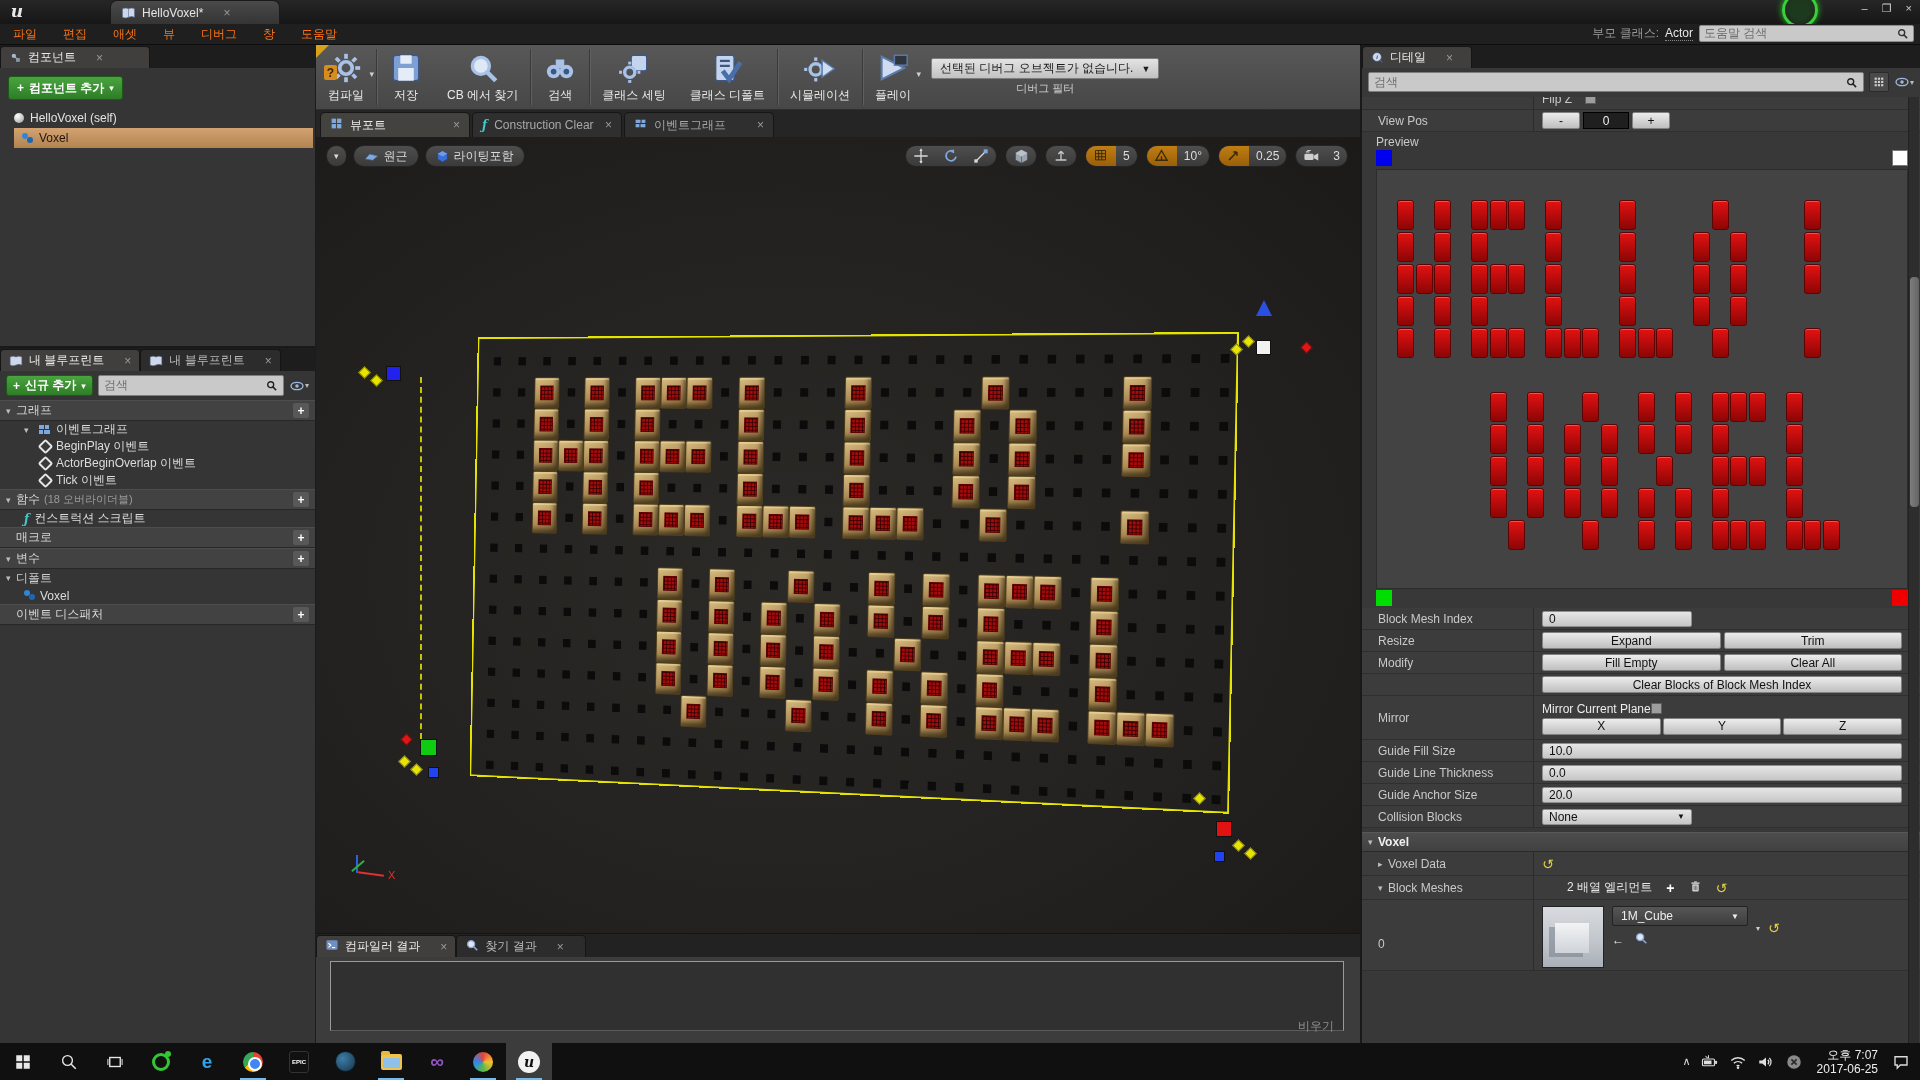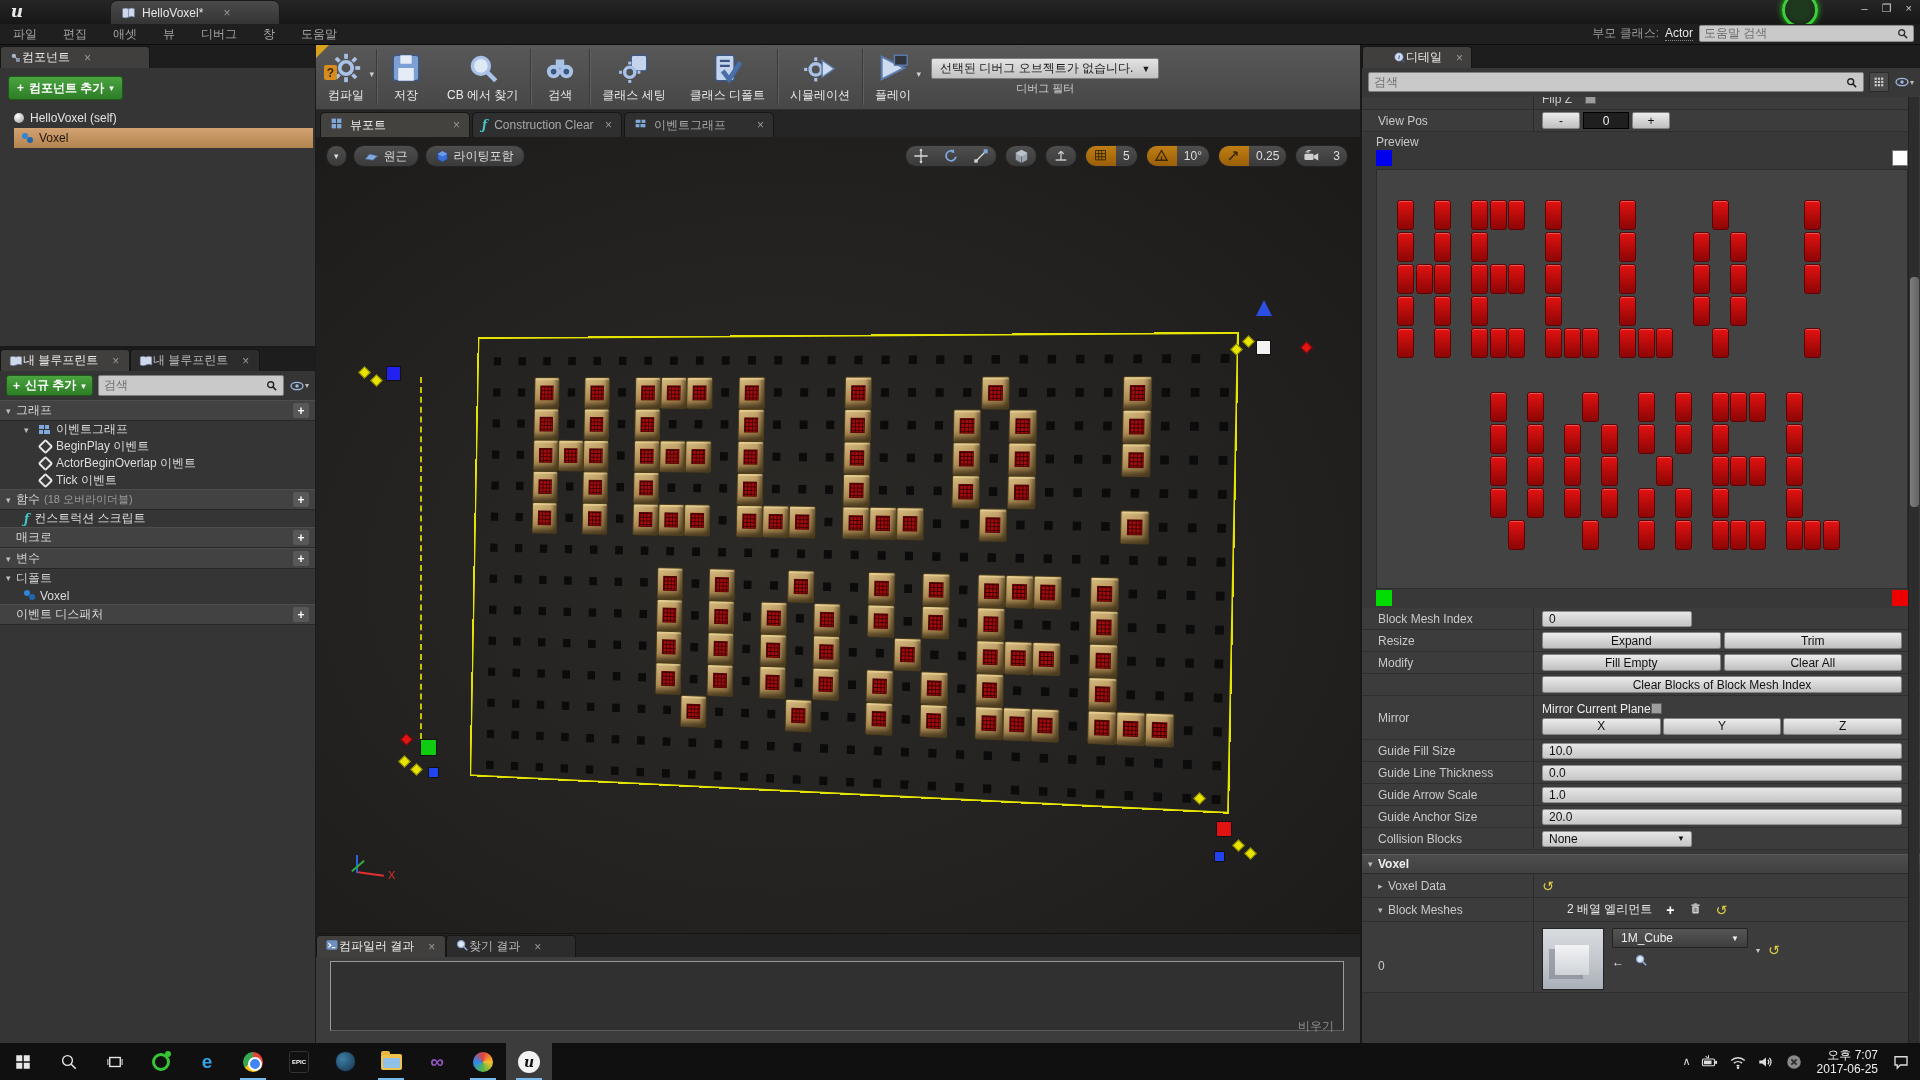--- a/index.html
+++ b/index.html
@@ -13,31 +13,31 @@
   .doc-tab{position:absolute;left:110px;top:0;height:24px;min-width:170px;padding:0 10px;
     background:linear-gradient(#4a4a4a,#343434);border-radius:7px 7px 0 0;border:1px solid #1a1a1a;border-bottom:none;
     display:flex;align-items:center;gap:6px;color:#e6e6e6;}
   .doc-tab .bk{width:15px;height:12px;}
   .tab-x{color:#999;font-size:12px;margin-left:14px;cursor:pointer;}
   .win-ctl{position:absolute;top:2px;height:16px;display:flex;gap:14px;right:8px;color:#cfcfcf;font-size:11px;}
   .cursor-glow{position:absolute;left:1782px;top:-8px;width:36px;height:36px;border-radius:50%;
     border:3px solid #3bd03b;background:radial-gradient(circle,#1e3a1e 40%,rgba(20,50,20,.2));box-shadow:0 0 6px #2c2;}
   .menubar{position:absolute;left:0;top:24px;width:1920px;height:21px;background:#1f1f1f;border-bottom:1px solid #0c0c0c;
     display:flex;align-items:center;}
-  .menu-item{padding:0 13px;color:#a3a3a3;cursor:pointer;}
+  .menu-item{padding:0 13px;color:#f97316;cursor:pointer;}
   .menu-right{position:absolute;right:6px;top:1px;display:flex;align-items:center;gap:6px;}
   .parent-cls-lbl{color:#9a9a9a;}
   .parent-cls-val{color:#e6e6e6;border-bottom:1px dotted #888;cursor:pointer;}
   .help-search{width:215px;height:17px;background:#c9c9c9;border-radius:2px;border:1px solid #8c8c8c;
     display:flex;align-items:center;padding:0 4px;color:#6e6e6e;}
   .help-search span{flex:1;}
   .mag-dark{width:13px;height:13px;}
   
   .panel-tabs{display:flex;height:23px;background:#1d1d1d;align-items:flex-end;}
-  .ptab{height:22px;display:flex;align-items:center;padding:0 8px;background:#2c2c2c;color:#b9b9b9;
+  .ptab{height:22px;display:flex;align-items:center;gap:6px;padding:0 8px;background:#2c2c2c;color:#b9b9b9;
     border:1px solid #151515;border-bottom:none;border-radius:4px 4px 0 0;min-width:130px;}
   .ptab.active{background:#413f3e;color:#e9e9e9;}
   .components{position:absolute;left:0;top:45px;width:316px;height:301px;background:#353535;border-right:1px solid #1c1c1c;}
   .green-btn{background:linear-gradient(#49a43e,#2e7d27);border:1px solid #1d5a18;border-radius:3px;color:#fff;
     font-weight:bold;display:inline-flex;align-items:center;gap:5px;padding:0 8px;height:24px;cursor:pointer;}
   .comp-row{height:20px;display:flex;align-items:center;gap:6px;padding:0 8px;color:#e3e3e3;}
   .comp-row.sel{background:linear-gradient(#d2a273,#b3834f);color:#20160a;margin-right:2px;}
   .dot-ico{width:10px;height:10px;border-radius:50%;background:radial-gradient(circle at 35% 30%,#fff,#9a9a9a);}
   .vox-ico{width:11px;height:11px;position:relative;}
   .vox-ico i{position:absolute;width:6px;height:6px;border-radius:50%;background:#2f86d8;}
@@ -1042,21 +1042,21 @@
           <span>찾기 결과</span>
           <span class="tab-x">×</span>
         </div>
       </div>
     <div class="results-box"></div>
     <div class="clear-lbl">비우기</div>
   </div>
 
   <div class="details">
     <div class="panel-tabs">
-      <div class="ptab active" style="min-width:110px;justify-content:flex-end;">
+      <div class="ptab active" style="min-width:110px;">
         <svg width="13" height="13" viewBox="0 0 24 24">
             <circle cx="11" cy="11" r="8" fill="#cfd8ea" stroke="#44608e"></circle>
             <text x="11" y="15" text-anchor="middle" font-size="11" font-weight="bold" fill="#2b4a7a" font-style="italic">i</text>
             <line x1="16.5" y1="16.5" x2="21" y2="21" stroke="#44608e" stroke-width="2.6"></line>
           </svg>
         <span>디테일</span>
         <span class="tab-x">×</span>
       </div>
     </div>
     <div class="det-search-row">
@@ -1272,28 +1272,20 @@
         <div class="drow">
           <div class="dlabel">
             <span>Guide Line Thickness</span>
           </div>
           <div class="dval">
             <div class="linput">0.0</div>
           </div>
         </div>
         <div class="drow">
           <div class="dlabel">
-            <span>Guide Arrow Scale</span>
-          </div>
-          <div class="dval">
-            <div class="linput">1.0</div>
-          </div>
-        </div>
-        <div class="drow">
-          <div class="dlabel">
             <span>Guide Anchor Size</span>
           </div>
           <div class="dval">
             <div class="linput">20.0</div>
           </div>
         </div>
         <div class="drow">
           <div class="dlabel">
             <span>Collision Blocks</span>
           </div>

